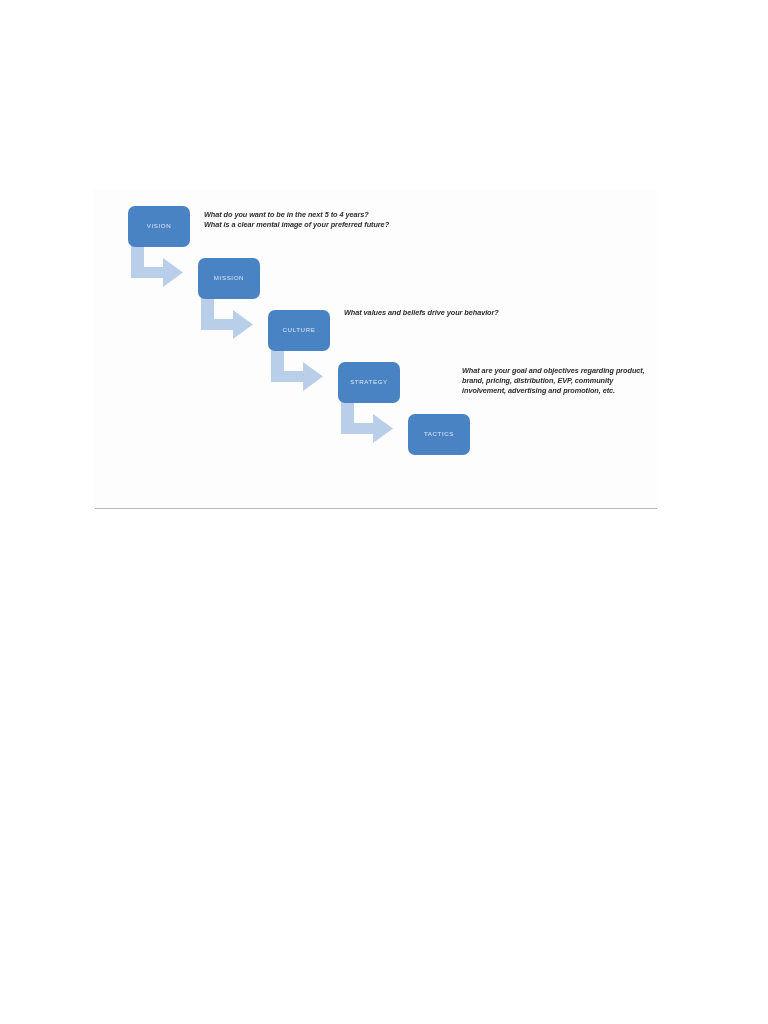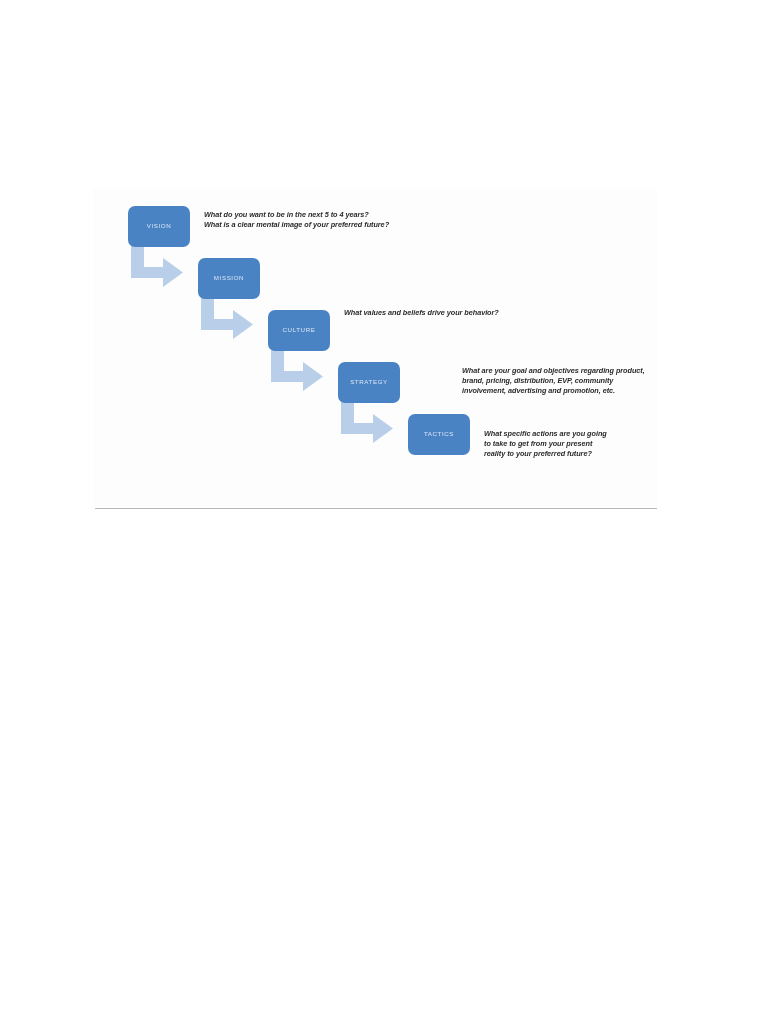--- a/index.html
+++ b/index.html
@@ -131,21 +131,18 @@
     <div class="node" style="left:245px; top:173px; width:62px; height:41px;">
       <span class="node-label">STRATEGY</span>
     </div>
     <div class="qtext" style="left:321px; top:177px; width:300px;margin-left:48px;">What are your goal and objectives regarding product,
 brand, pricing, distribution, EVP, community
 involvement, advertising and promotion, etc.</div>
 
     <div class="node" style="left:315px; top:225px; width:62px; height:41px;">
       <span class="node-label">TACTICS</span>
     </div>
-    <div class="qtext" style="left:391px; top:240px; width:250px;">What specific actions are you going
-to take to get from your present
-reality to your preferred future?</div>
 
   </div>
 
   <div id="rule"></div>
 
 </div>
 
 </body></html>

